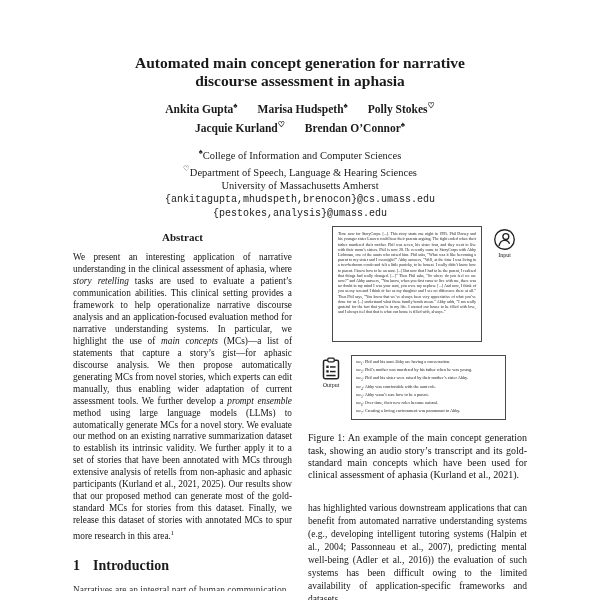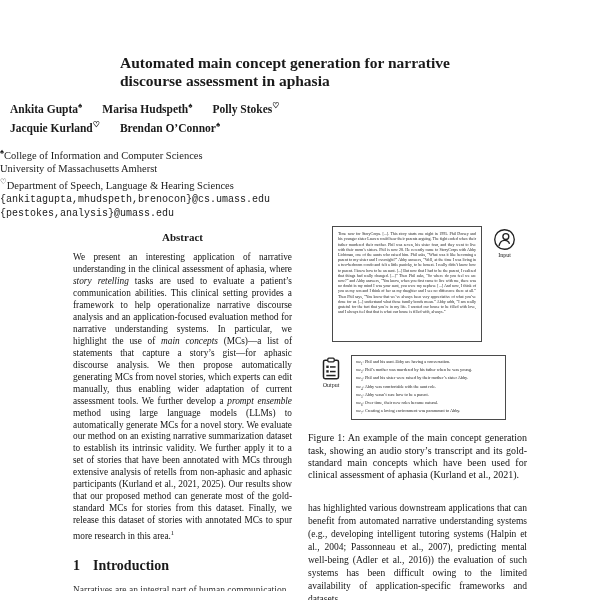--- a/index.html
+++ b/index.html
@@ -3,21 +3,21 @@
 <meta charset="utf-8">
 <style>
   * { margin:0; padding:0; box-sizing:border-box; }
   html,body { background:#e9e9e9; }
   .page {
     position:relative; width:600px; height:600px; margin:0 auto;
     background:#ffffff; color:#1a1a1a; overflow:hidden;
     font-family:"Liberation Serif", serif;
   }
   
-  .title-block { margin-top:54px; }
+  .title-block { margin-top:54px; text-align:center; }
   .paper-title {
     font-size:15.5px; font-weight:bold; line-height:18px;
     width:360px; margin:0 auto;
   }
   .authors { margin-top:8px; font-size:11.5px; font-weight:bold; line-height:16px; }
   .author { display:inline-block; margin:0 10px; }
   .author sup { font-size:8px; }
   .affils { margin-top:9px; font-size:10.5px; line-height:13.5px; }
   .affils sup { font-size:7.5px; }
   .emails { font-family:"Liberation Mono", monospace; font-size:10px; line-height:13.5px; margin-top:1px; }
@@ -71,22 +71,22 @@
     <div class="paper-title">Automated main concept generation for narrative discourse assessment in aphasia</div>
 
     <div class="authors">
       <span class="author"><span>Ankita Gupta</span><sup>♠</sup></span><span class="author"><span>Marisa Hudspeth</span><sup>♠</sup></span><span class="author"><span>Polly Stokes</span><sup>♡</sup></span>
       <br>
       <span class="author"><span>Jacquie Kurland</span><sup>♡</sup></span><span class="author"><span>Brendan O’Connor</span><sup>♠</sup></span>
     </div>
 
     <div class="affils">
       <div><sup>♠</sup><span>College of Information and Computer Sciences</span></div>
+      <div><sup>♡</sup><span>Department of Speech, Language &amp; Hearing Sciences</span></div>
       <div><span>University of Massachusetts Amherst</span></div>
-      <div><sup>♡</sup><span>Department of Speech, Language &amp; Hearing Sciences</span></div>
     </div>
 
     <div class="emails">
       <div>{ankitagupta,mhudspeth,brenocon}@cs.umass.edu</div>
       <div>{pestokes,analysis}@umass.edu</div>
     </div>
   </div>
 
   <div class="cols">
 

